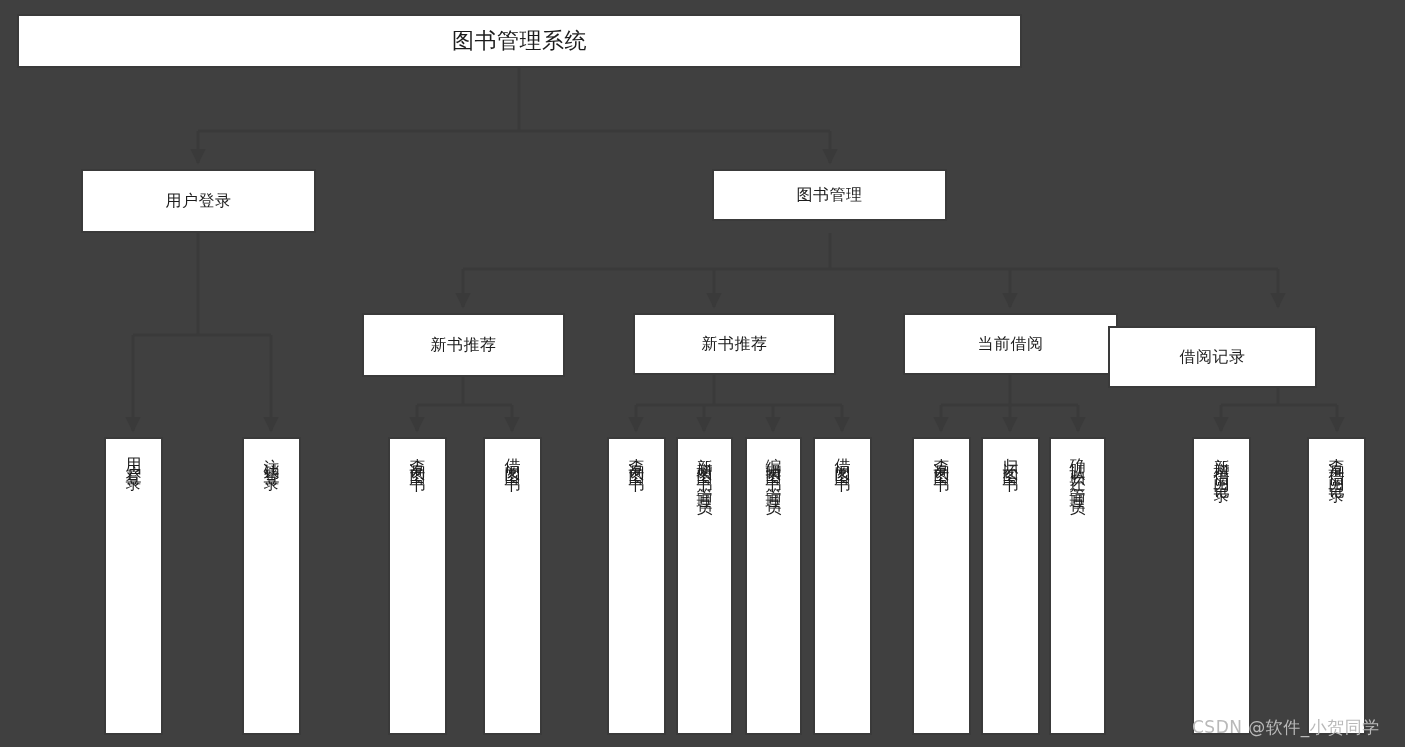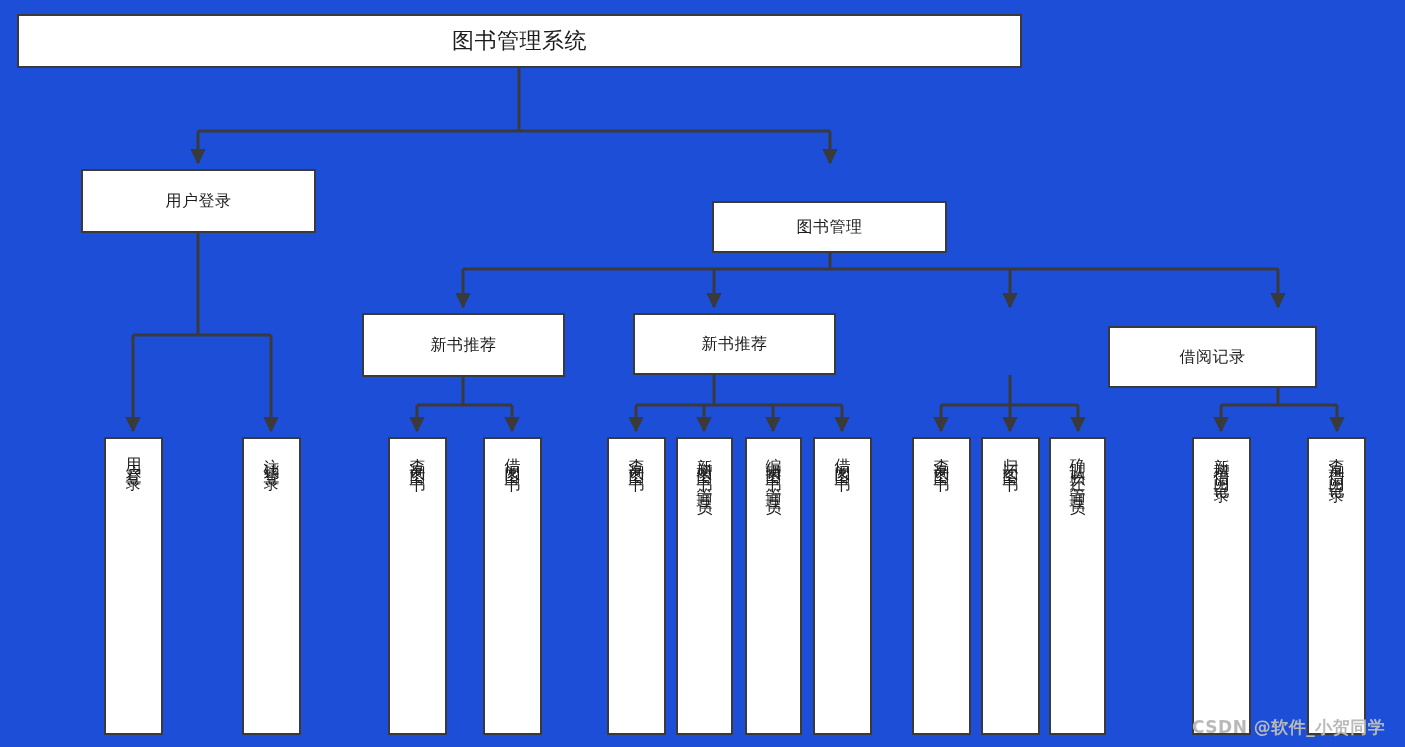--- a/index.html
+++ b/index.html
@@ -8,21 +8,21 @@
     padding: 0;
     background: #ffffff;
   }
   body {
     font-family: "DejaVu Sans", "Liberation Sans", sans-serif;
   }
   #diagram-canvas {
     position: relative;
     width: 1405px;
     height: 747px;
-    background: #1d4ed8;
+    background: #404040;
     overflow: hidden;
   }
   #diagram-svg {
     position: absolute;
     left: 0;
     top: 0;
     width: 1405px;
     height: 747px;
   }
   .node-box {
@@ -57,21 +57,20 @@
   }
   .node-box.root .node-label { font-size: 22px; }
   .watermark {
     position: absolute;
     color: #b9b9b9;
     font-size: 17px;
     font-family: "DejaVu Sans", "Liberation Sans", sans-serif;
     white-space: nowrap;
     letter-spacing: 0.5px;
     pointer-events: none;
-    font-weight: bold;
   }
 </style>
 </head>
 <body>
 
 <div id="diagram-canvas">
 
   <svg id="diagram-svg" viewBox="0 0 1405 747" xmlns="http://www.w3.org/2000/svg">
     <defs>
       <marker id="arrowhead" viewBox="0 0 10 10" refX="9" refY="5" markerWidth="5.2" markerHeight="5.2" orient="auto-start-reverse">
@@ -122,29 +121,32 @@
     </g>
   </svg>
 
   <div class="node-box root" style="left:17px; top:14px; width:1005px; height:54px;">
     <span class="node-label">图书管理系统</span>
   </div>
 
   <div class="node-box" style="left:81px; top:169px; width:235px; height:64px;">
     <span class="node-label">用户登录</span>
   </div>
-  <div class="node-box" style="left:712px; top:169px; width:235px; height:52px;margin-top:32px;">
+  <div class="node-box" style="left:712px; top:169px; width:235px; height:52px;">
     <span class="node-label">图书管理</span>
   </div>
 
   <div class="node-box" style="left:362px; top:313px; width:203px; height:64px;">
     <span class="node-label">新书推荐</span>
   </div>
   <div class="node-box" style="left:633px; top:313px; width:203px; height:62px;">
     <span class="node-label">新书推荐</span>
+  </div>
+  <div class="node-box" style="left:903px; top:313px; width:215px; height:62px;">
+    <span class="node-label">当前借阅</span>
   </div>
   <div class="node-box" style="left:1108px; top:313px; width:209px; height:62px;margin-top:13px;">
     <span class="node-label">借阅记录</span>
   </div>
 
   <div class="node-box vertical" style="left:104px; top:437px; width:59px; height:298px;">
     <span class="node-label">用户登录</span>
   </div>
   <div class="node-box vertical" style="left:242px; top:437px; width:59px; height:298px;">
     <span class="node-label">注销登录</span>

